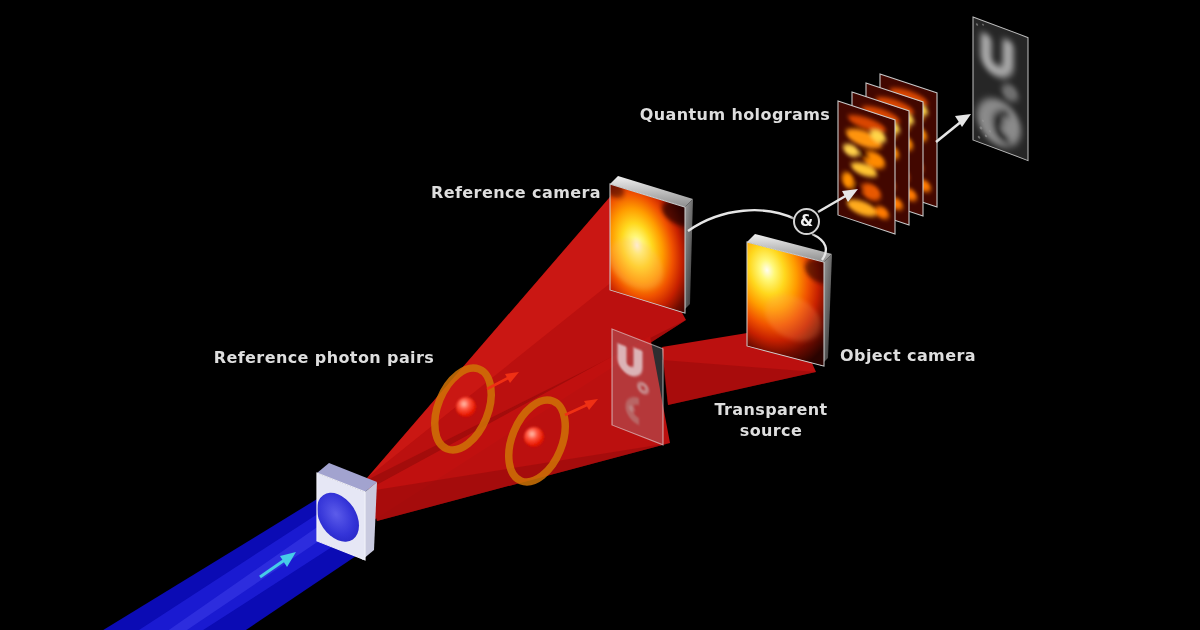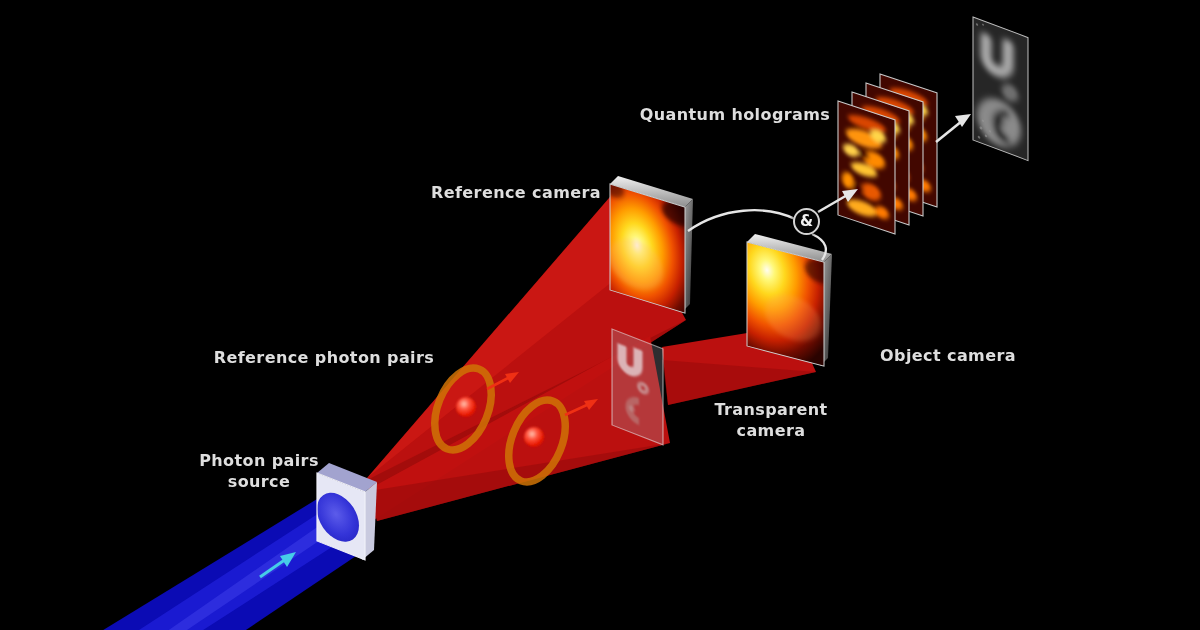--- a/index.html
+++ b/index.html
@@ -236,30 +236,26 @@
   <g stroke="#e6e6e6" fill="none">
     <path d="M 688,231 C 722,207 766,205 795,219" stroke-width="2.3"></path>
     <path d="M 812,234 C 827,241 829,250 822,260" stroke-width="2.3"></path>
     <line x1="818" y1="212" x2="849" y2="194" stroke-width="2.6"></line>
     <polygon points="858,189 842,191 848,202" fill="#e6e6e6" stroke="none"></polygon>
     <line x1="936" y1="142" x2="962" y2="121" stroke-width="2.6"></line>
     <polygon points="971,114 955,116 962,127" fill="#e6e6e6" stroke="none"></polygon>
   </g>
 </svg>
 
-<div class="lbl" style="left:259px;top:471px;">
-  <span>Photon pairs</span>
-  <span>source</span>
-</div>
 <div class="lbl" style="left:324px;top:357px;">Reference photon pairs</div>
 <div class="lbl" style="left:516px;top:192px;">Reference camera</div>
 <div class="lbl" style="left:723px;top:420px;margin-left:48px;">
   <span>Transparent</span>
-  <span>camera</span>
+  <span>source</span>
 </div>
-<div class="lbl" style="left:908px;top:355px;margin-left:40px;">Object camera</div>
+<div class="lbl" style="left:908px;top:355px;">Object camera</div>
 <div class="lbl" style="left:735px;top:114px;text-align:center;">Quantum holograms</div>
 
 <div id="amp-badge">
   <span>&amp;</span>
 </div>
 
 </div>
 
 </body></html>

